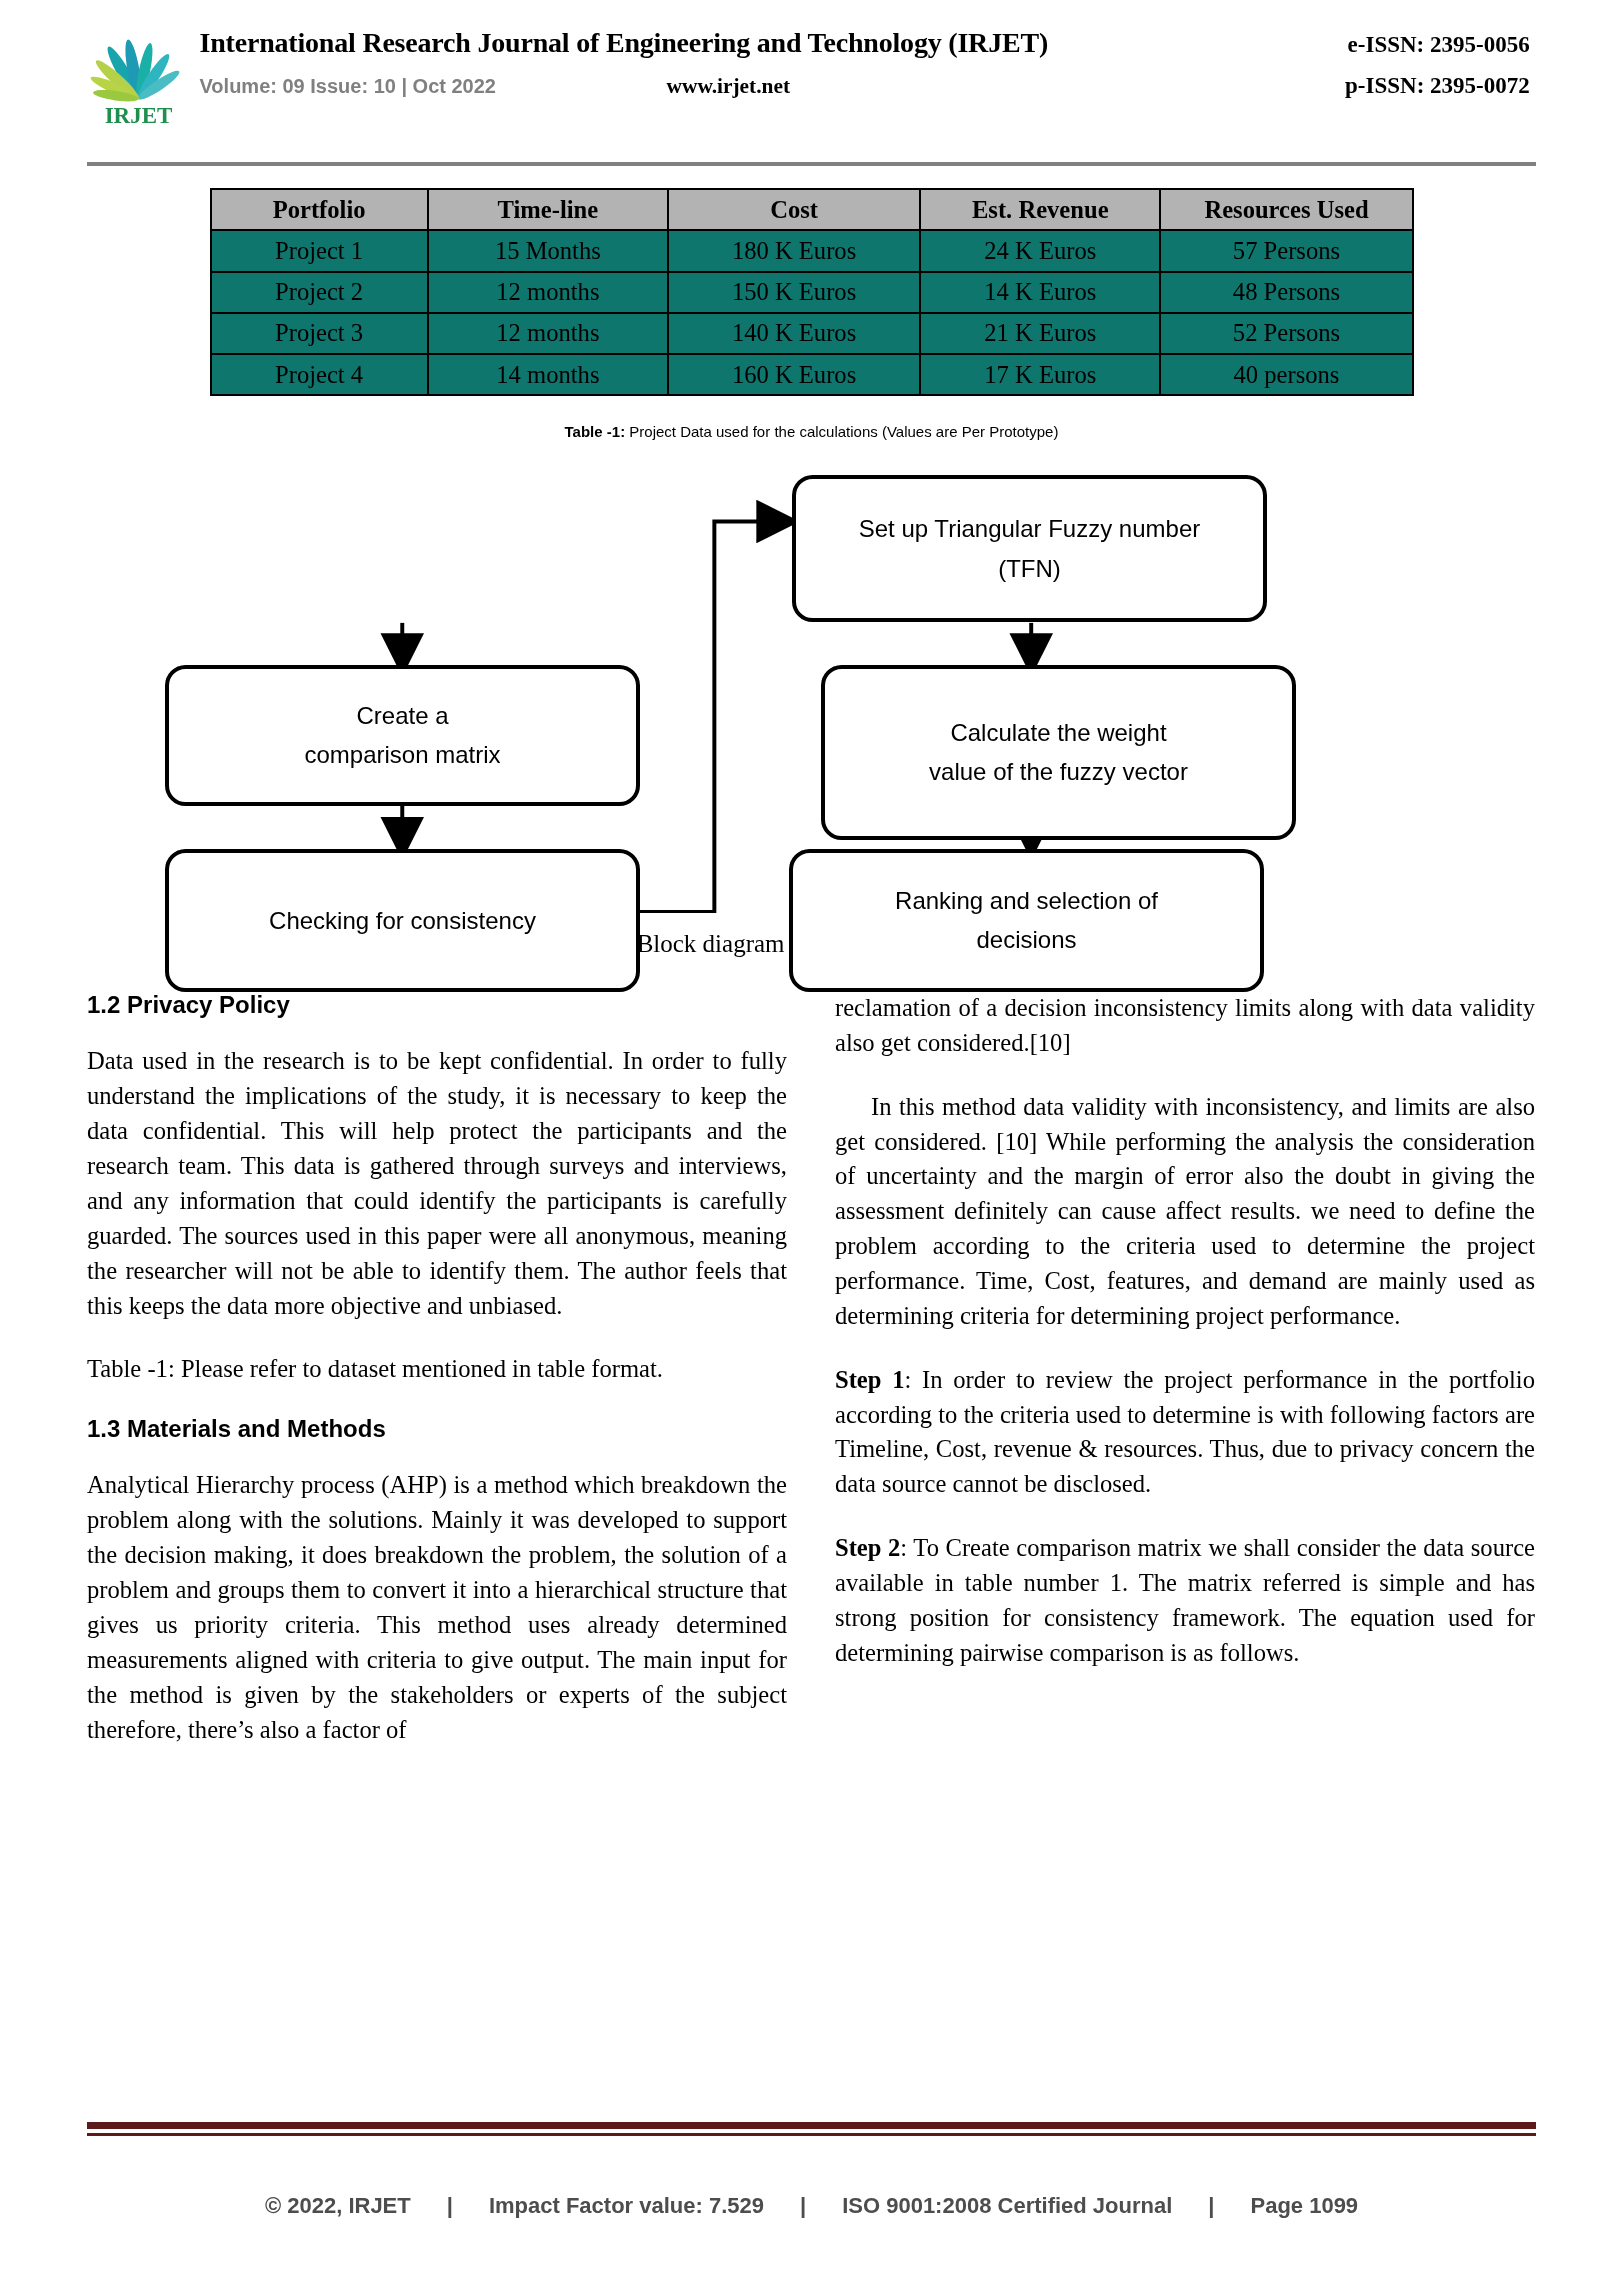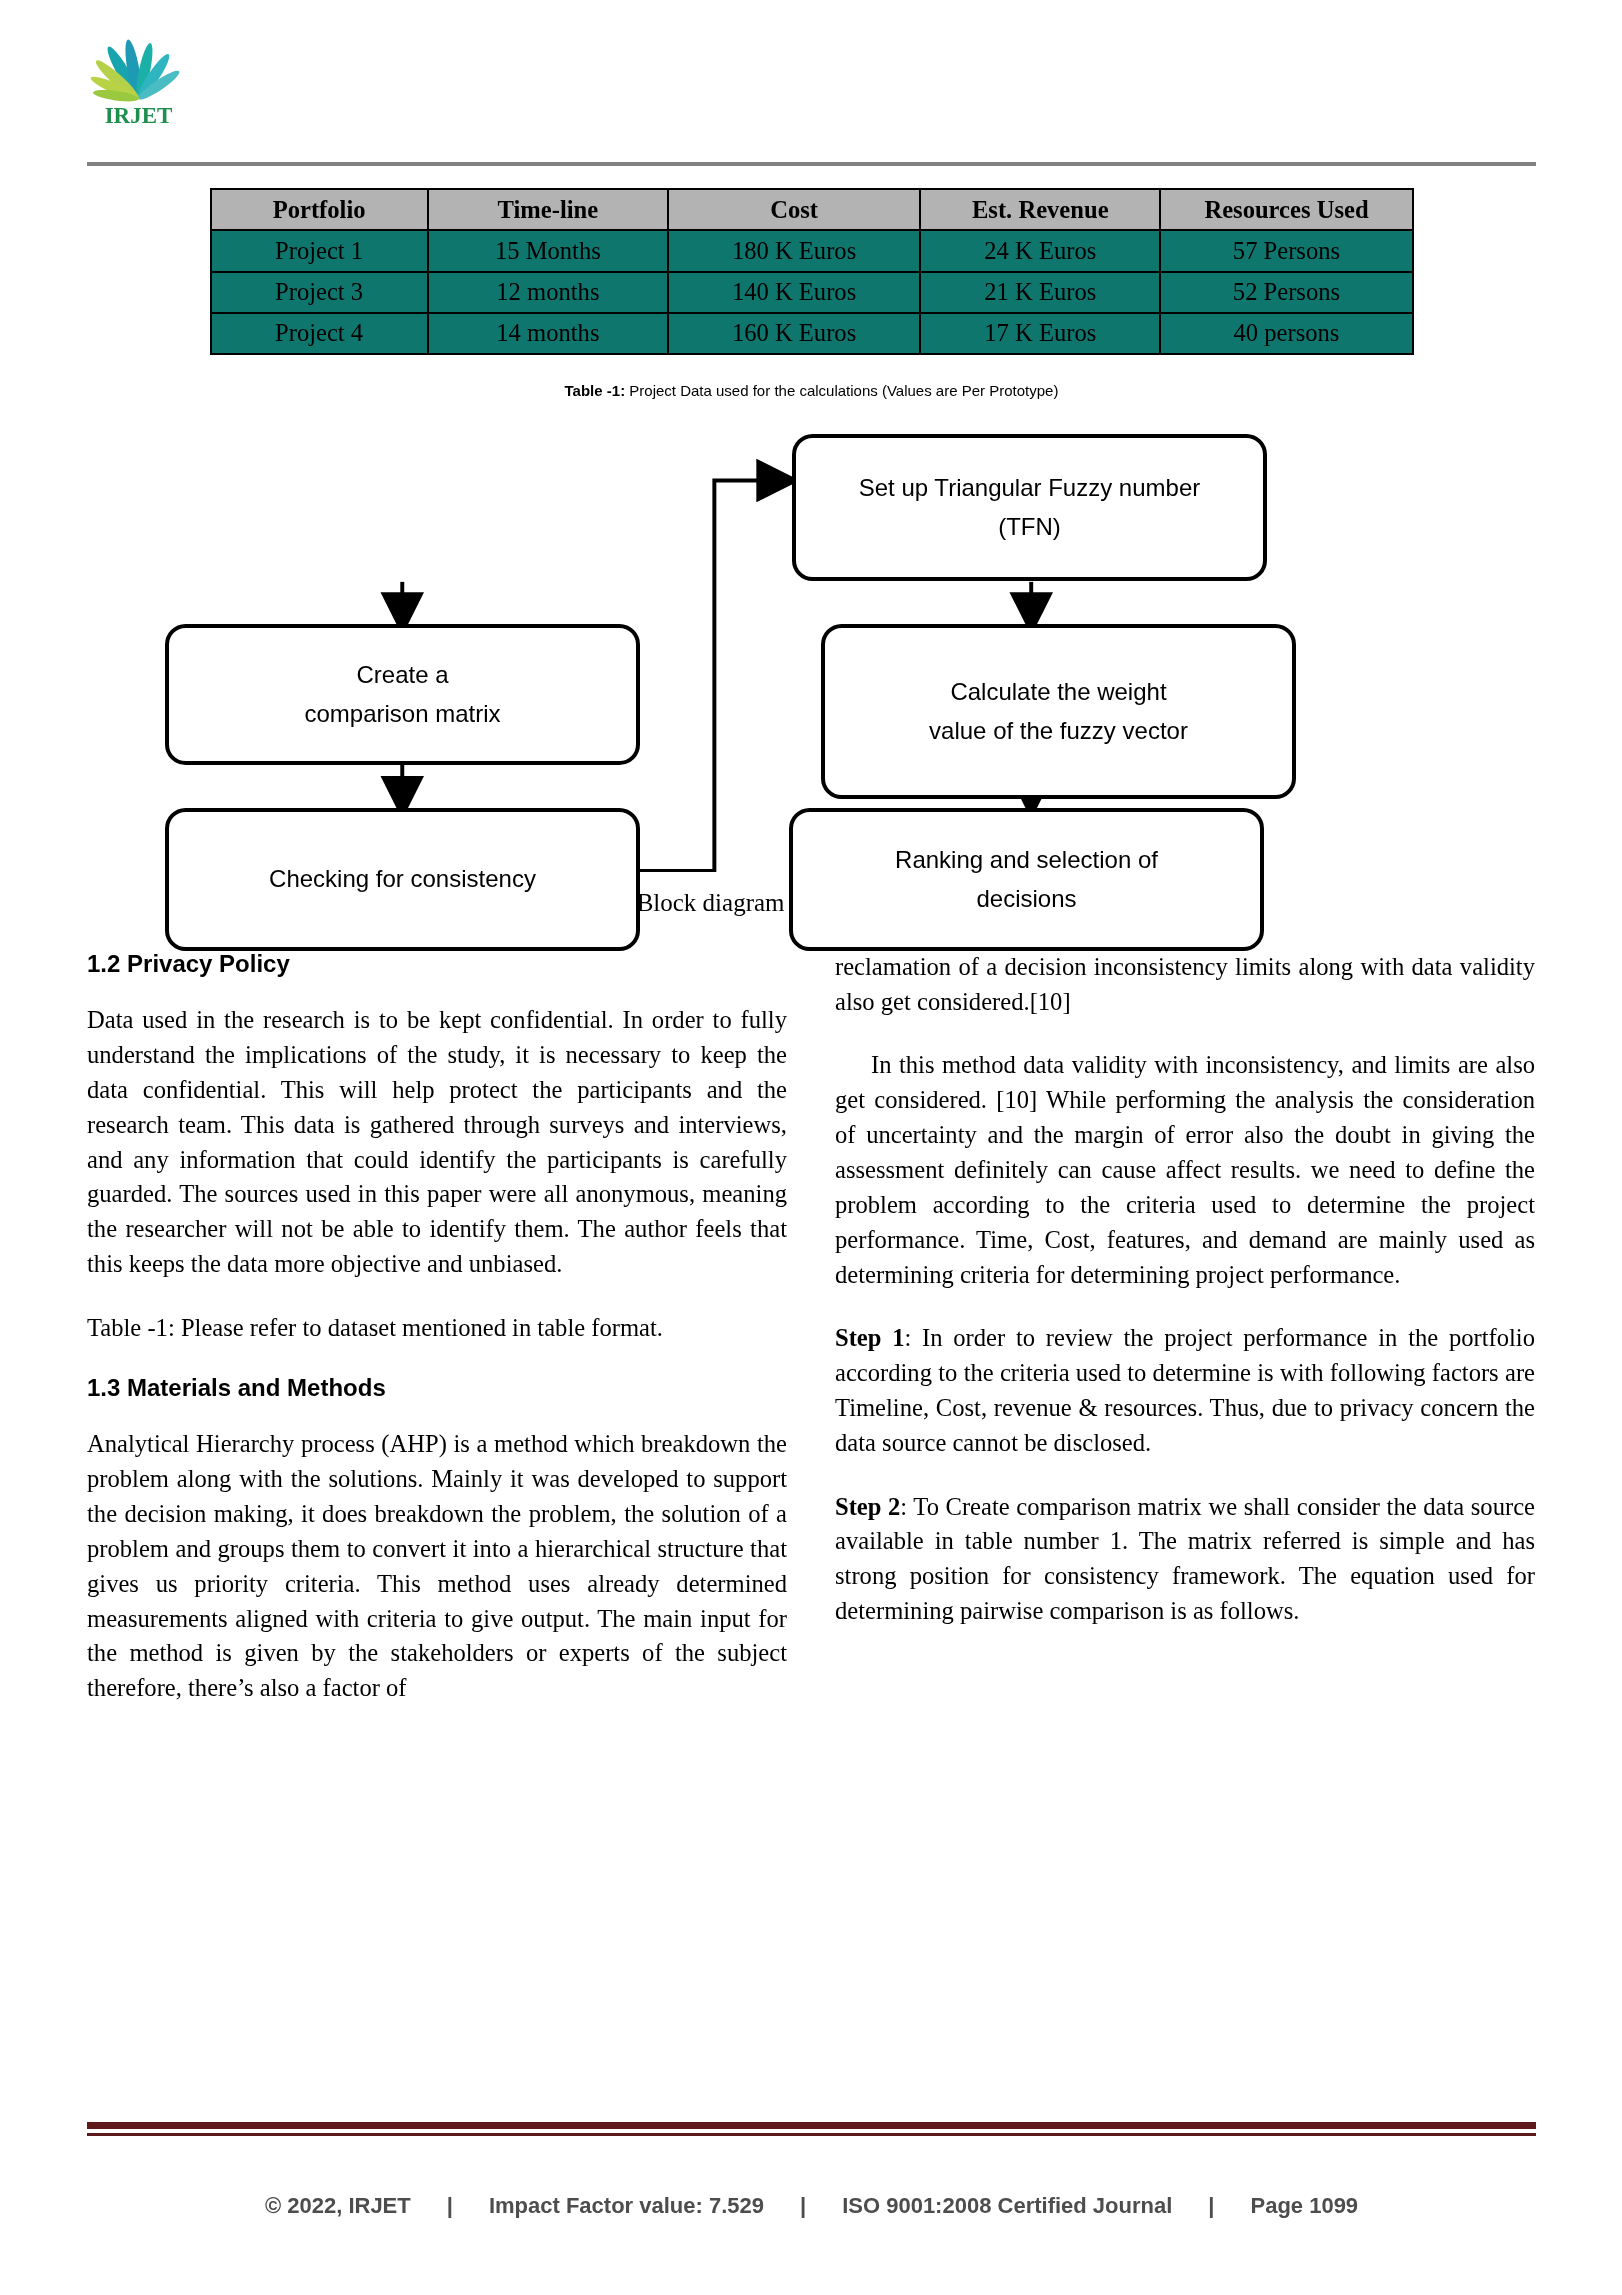--- a/index.html
+++ b/index.html
@@ -251,20 +251,31 @@
           <ellipse cx="0" cy="-34" rx="7" ry="34" fill="#2fb5c0" transform="rotate(34)"></ellipse>
           <ellipse cx="0" cy="-31" rx="6.5" ry="31" fill="#49bcc4" transform="rotate(56)"></ellipse>
           <ellipse cx="0" cy="-36" rx="7" ry="36" fill="#b5d14a" transform="rotate(-48)"></ellipse>
           <ellipse cx="0" cy="-33" rx="6.5" ry="33" fill="#b9d346" transform="rotate(-66)"></ellipse>
           <ellipse cx="0" cy="-29" rx="6" ry="29" fill="#9ac93f" transform="rotate(-82)"></ellipse>
         </g>
         <text x="65" y="122" font-family="Liberation Serif, serif" font-size="29" font-weight="bold" text-anchor="middle" fill="#1f8f4e">IRJET</text>
       </svg>
     </div>
 
+    <div class="header-texts">
+      <div class="header-row1">
+        <div class="journal-title">International Research Journal of Engineering and Technology (IRJET)</div>
+        <div class="eissn">e-ISSN: 2395-0056</div>
+      </div>
+      <div class="header-row2">
+        <div class="volume-line">Volume: 09 Issue: 10 | Oct 2022</div>
+        <div class="site-line">www.irjet.net</div>
+        <div class="pissn">p-ISSN: 2395-0072</div>
+      </div>
+    </div>
   </div>
 
   <div class="header-rule"></div>
 
   <div class="table-zone">
     <table class="data-table">
       <thead>
         <tr>
           <th class="col-portfolio">Portfolio</th>
           <th class="col-timeline">Time-line</th>
@@ -275,20 +286,27 @@
       </thead>
       <tbody>
         <tr>
           <td>Project 1</td>
           <td>15 Months</td>
           <td>180 K Euros</td>
           <td>24 K Euros</td>
           <td>57 Persons</td>
         </tr>
         <tr>
+          <td>Project 2</td>
+          <td>12 months</td>
+          <td>150 K Euros</td>
+          <td>14 K Euros</td>
+          <td>48 Persons</td>
+        </tr>
+        <tr>
           <td>Project 3</td>
           <td>12 months</td>
           <td>140 K Euros</td>
           <td>21 K Euros</td>
           <td>52 Persons</td>
         </tr>
         <tr>
           <td>Project 4</td>
           <td>14 months</td>
           <td>160 K Euros</td>

